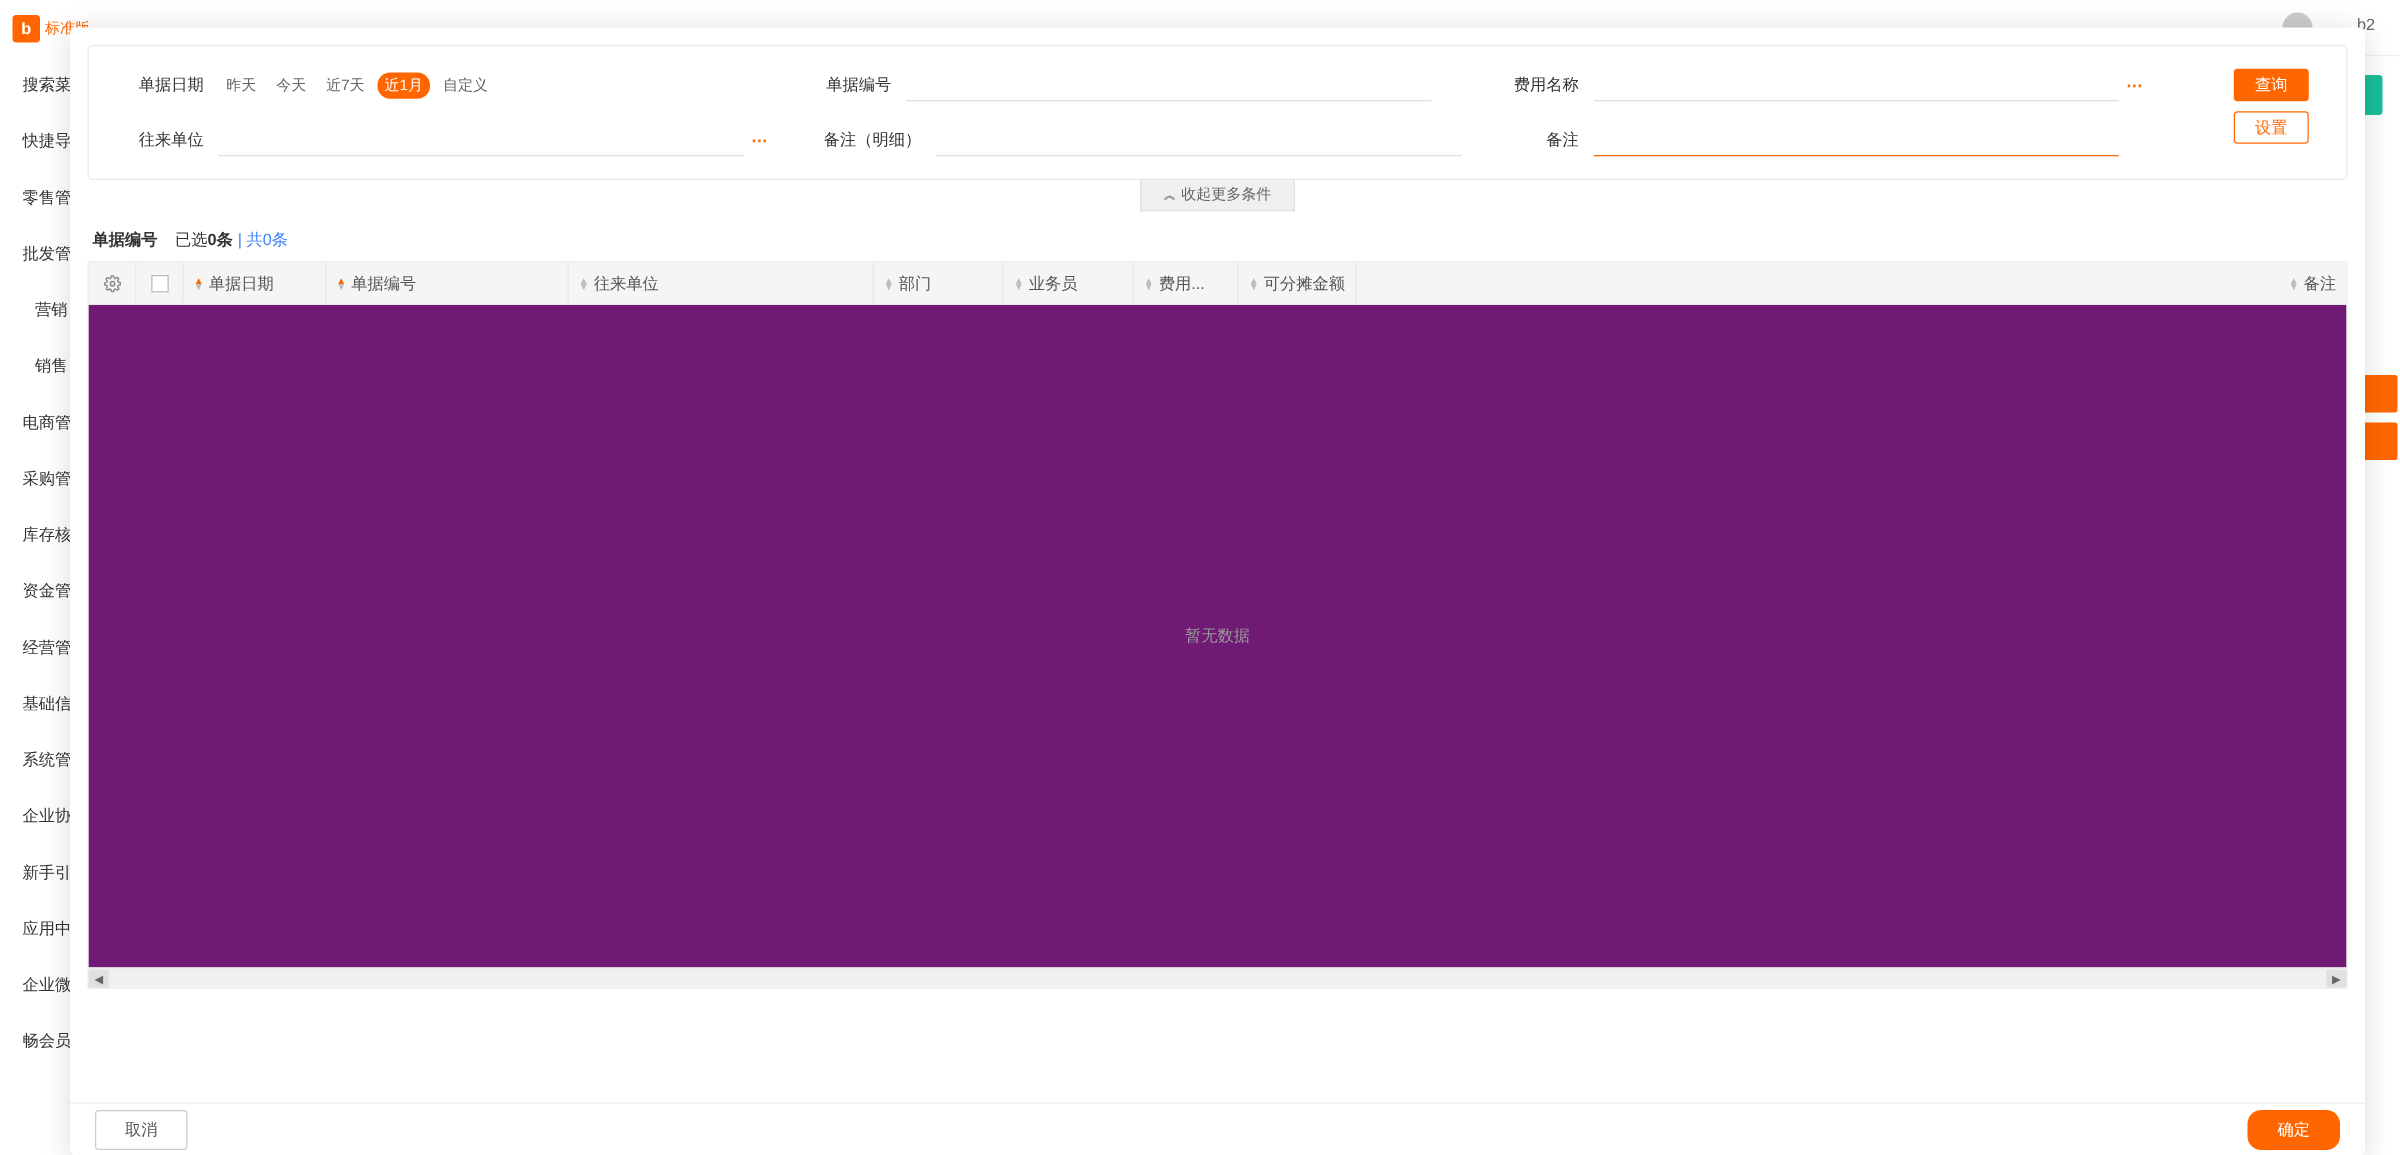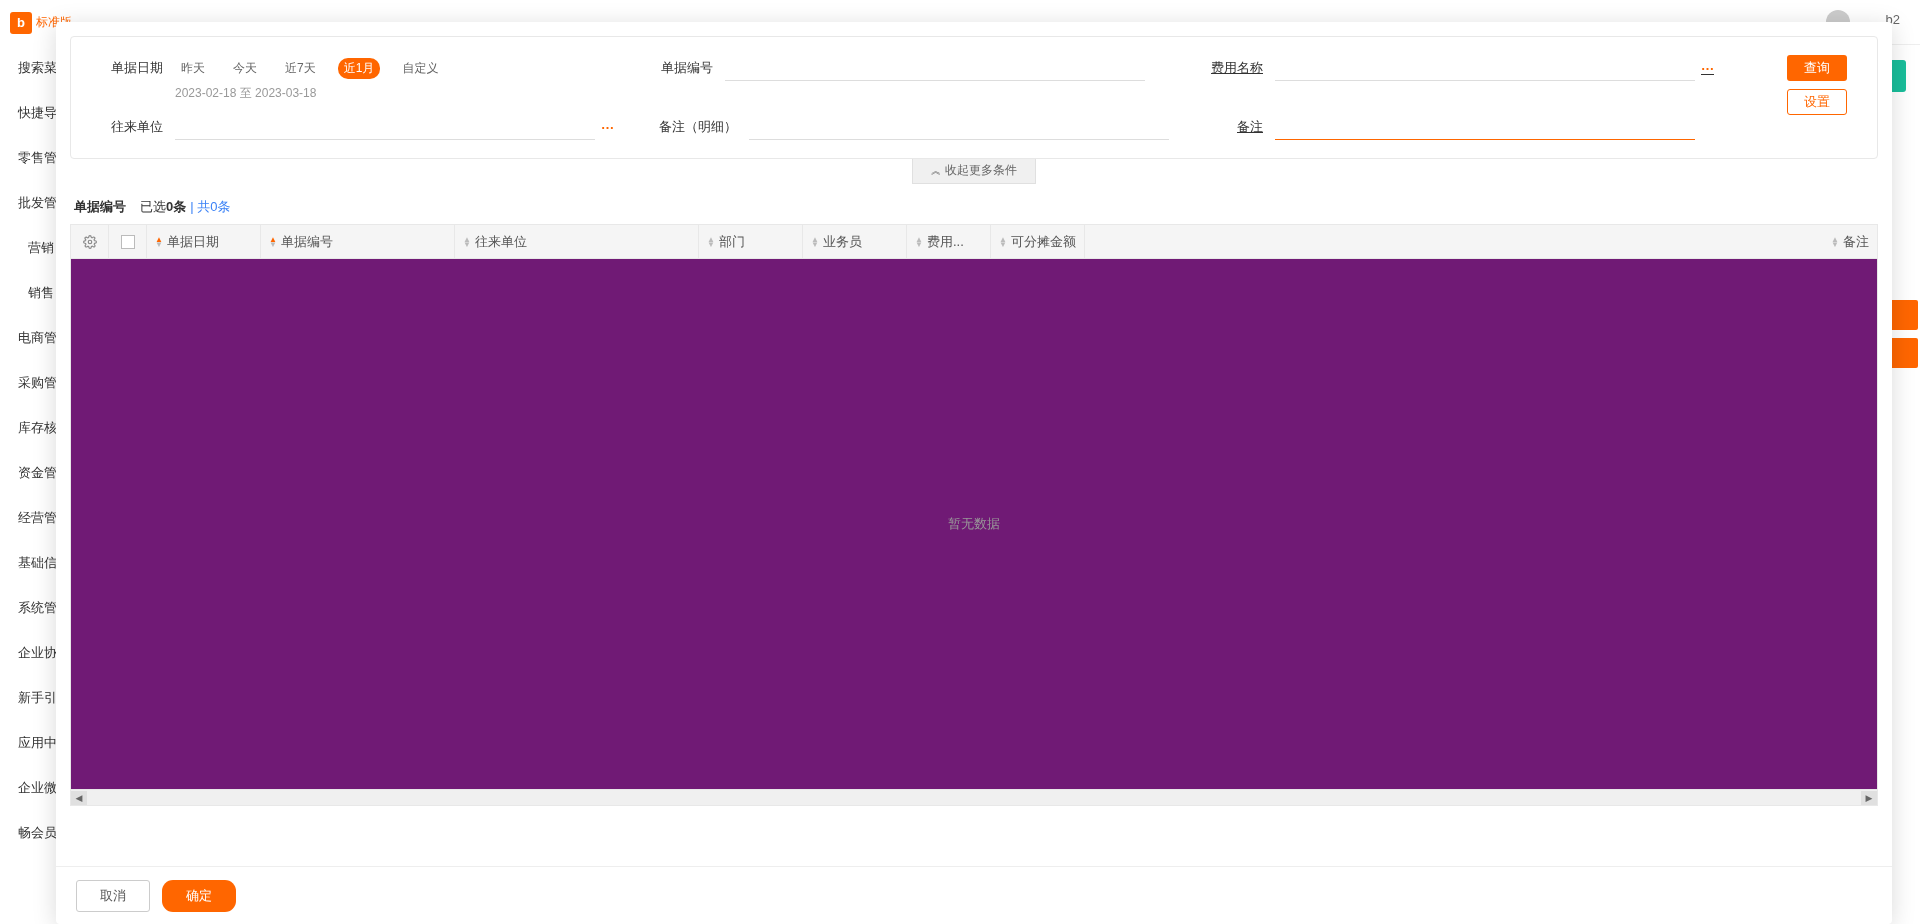--- a/index.html
+++ b/index.html
@@ -26,23 +26,23 @@
 .modal-header { height: 42px; display: flex; align-items: center; padding: 0 20px; border-bottom: 1px solid #eee; }
 .modal-title { font-size: 14px; flex: 1; }
 .modal-close { width: 20px; height: 20px; cursor: pointer; color: #999; font-size: 18px; text-align: center; line-height: 18px; }
 
 .modal-body { flex: 1; overflow: auto; padding: 14px 14px 0 14px; position: relative; }
 .filter-panel { border: 1px solid #e8e8e8; border-radius: 4px; padding: 18px 30px 0 30px; position: relative; }
 .filter-row { display: flex; margin-bottom: 18px; }
 .filter-group { display: flex; align-items: center; }
 .fg-left { flex: 0 0 550px; }
 .fg-mid { flex: 0 0 550px; }
-.fg-right { flex: 1; text-decoration: underline; }
+.fg-right { flex: 1; }
 .fl { color: #333; font-size: 13px; width: 62px; text-align: right; margin-right: 12px; }
-.date-quick { display: flex; align-items: center; gap: 16px; }
+.date-quick { display: flex; align-items: center; gap: 4px; }
 .dq-btn { padding: 2px 6px; border-radius: 10px; color: #666; font-size: 12px; cursor: pointer; }
 .dq-btn.active { background: #f60; color: #fff; }
 .date-range { color: #999; font-size: 12px; margin-left: 74px; margin-top: -14px; margin-bottom: 12px; }
 .finput { flex: 1; border: none; border-bottom: 1px solid #ddd; height: 26px; background: transparent; outline: none; font-size: 13px; max-width: 420px; }
 .finput.orange { border-bottom-color: #f60; }
 .finput-wrap { display: flex; align-items: center; flex: 1; max-width: 440px; }
 .ellipsis-btn { color: #f60; margin-left: 6px; font-weight: bold; cursor: pointer; }
 .filter-actions { position: absolute; top: 18px; right: 30px; display: flex; flex-direction: column; gap: 8px; }
 .btn { height: 26px; min-width: 60px; border-radius: 3px; font-size: 13px; cursor: pointer; display: flex; align-items: center; justify-content: center; border: none; }
 .btn-primary { background: #f60; color: #fff; }
@@ -74,21 +74,21 @@
 .w-fee { width: 84px; }
 .w-amt { width: 94px; }
 .w-remark { flex: 1; justify-content: flex-end; }
 
 .grid-body { height: 530px; display: flex; align-items: center; justify-content: center; color: #999; background: #701a75; }
 
 .grid-scroll { height: 16px; background: #f0f0f0; position: relative; border-top: 1px solid #e8e8e8; display: flex; align-items: center; }
 .sc-arrow { width: 16px; height: 14px; background: #e0e0e0; display: flex; align-items: center; justify-content: center; font-size: 9px; color: #666; }
 .sc-track { flex: 1; }
 
-.modal-footer { height: 58px; display: flex; align-items: center; justify-content: flex-start; padding: 0 20px; gap: 12px; border-top: 1px solid #eee; }
+.modal-footer { height: 42px; display: flex; align-items: center; justify-content: space-between; padding: 0 20px; gap: 12px; border-top: 1px solid #eee; }
 .btn-cancel { background: #fff; border: 1px solid #ccc; color: #555; min-width: 74px; height: 32px; }
 .btn-confirm { background: #f60; color: #fff; min-width: 74px; height: 32px; border-radius: 11px; }
 </style>
 </head>
 <body>
 
 <div class="bg-page">
   <div class="bg-topbar">
     <div class="bg-logo">
       <div class="bg-logo-b">b</div>
@@ -147,21 +147,20 @@
           <input class="finput" style="">
         </div>
         <div class="filter-group fg-right">
           <span class="fl">费用名称</span>
           <div class="finput-wrap">
             <input class="finput" style="">
             <span class="ellipsis-btn">⋯</span>
           </div>
         </div>
       </div>
-      <div class="date-range">2023-02-18 至 2023-03-18</div>
 
       <div class="filter-row">
         <div class="filter-group fg-left">
           <span class="fl">往来单位</span>
           <div class="finput-wrap">
             <input class="finput" style="">
             <span class="ellipsis-btn">⋯</span>
           </div>
         </div>
         <div class="filter-group fg-mid">

